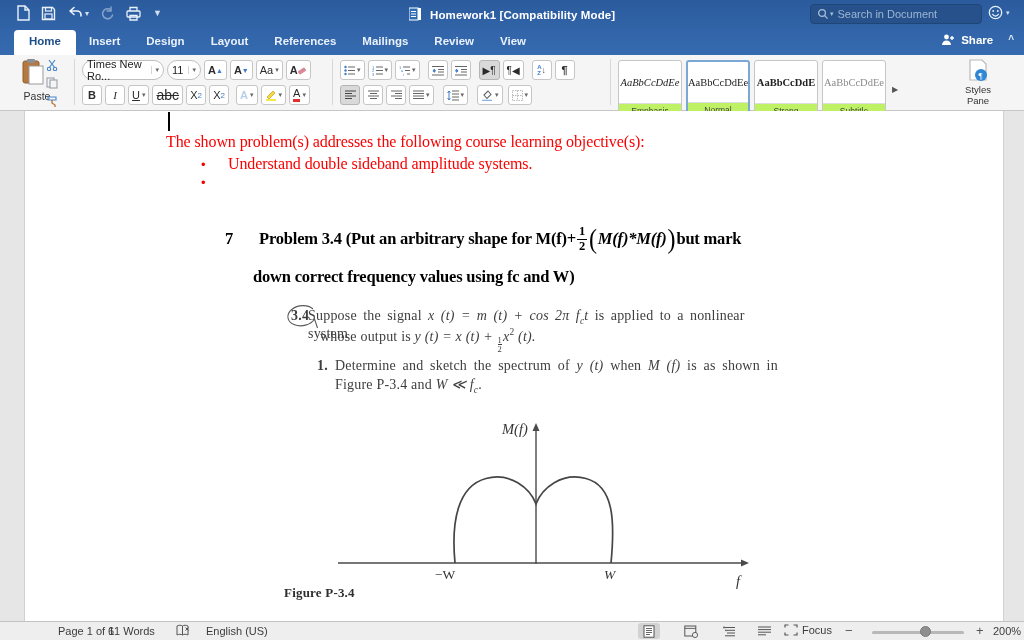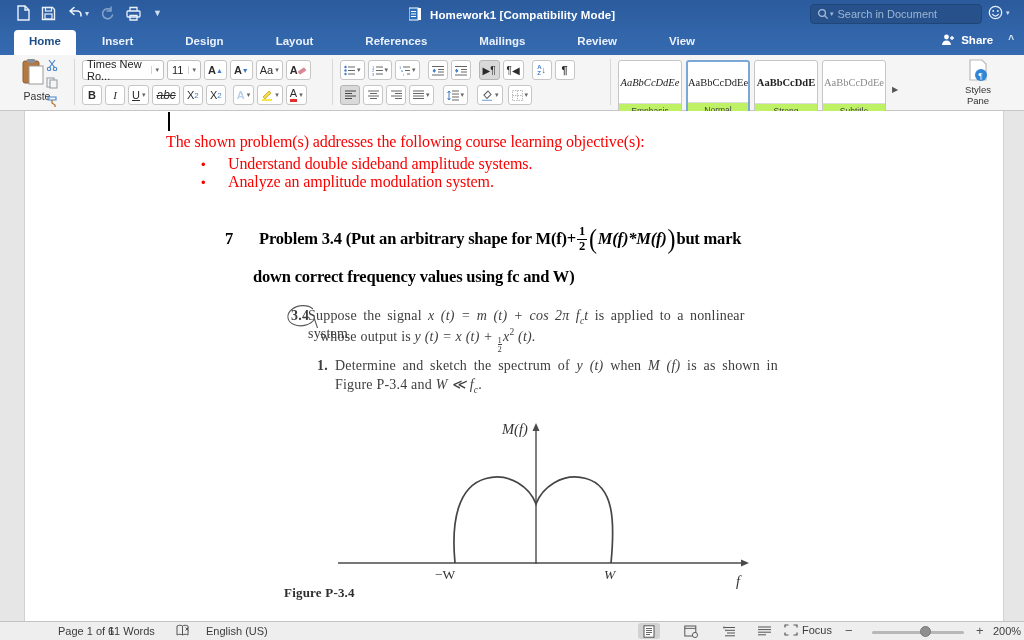--- a/index.html
+++ b/index.html
@@ -18,37 +18,37 @@
   .title-center .docicon { display:inline-block; vertical-align:-2px; margin-right:5px; }
   .searchbox { position:absolute; left:810px; top:4px; width:172px; height:20px;
     background:#27518a; border:1px solid #1f4678; border-radius:4px;
     display:flex; align-items:center; padding:0 6px; gap:4px; }
   .searchbox input { background:transparent; border:none; outline:none; color:#cfe0f2;
     font-size:11px; width:120px; font-family:"Liberation Sans",sans-serif; }
   .searchbox input::placeholder { color:#9db6d6; }
   .smiley { position:absolute; left:988px; top:5px; display:flex; align-items:center; gap:3px; color:#e8f0fa; }
 
   .tabs { position:absolute; left:14px; top:30px; display:flex; height:25px; }
-  .tab { color:#eaf1fa; font-size:11.5px; font-weight:bold; padding:5px 26px 7px; cursor:default; }
+  .tab { color:#eaf1fa; font-size:11.5px; font-weight:bold; padding:5px 13px 7px; cursor:default; }
   .tab.active { background:#fff; color:#1d4e89; border-radius:4px 4px 0 0; padding:5px 15px 7px; }
   .share { position:absolute; right:10px; top:33px; display:flex; align-items:center; gap:5px;
     color:#fff; font-size:11.5px; font-weight:bold; }
   .share .chev { margin-left:10px; font-size:10px; color:#dce8f5; }
 
   
   #ribbon { position:absolute; left:0; top:55px; width:1024px; height:56px;
     background:#f5f5f5; border-bottom:1px solid #c6c6c6; font-size:10px; color:#333; }
   .gdiv { position:absolute; top:4px; height:46px; width:1px; background:#d8d8d8; }
   .rbtn { display:inline-flex; align-items:center; justify-content:center;
     height:20px; min-width:20px; padding:0 3px; background:#fff; border:1px solid #c6c6c6;
     border-radius:3px; font-size:11px; color:#2b2b2b; }
   .rbtn.pressed { background:#d9d9d9; border-color:#b5b5b5; }
   .rbtn .dd { font-size:7px; color:#666; margin-left:2px; }
   .combo { display:inline-flex; align-items:center; justify-content:space-between;
-    height:20px; background:#fff; border:1px solid #c0c0c0; border-radius:3px;
+    height:20px; background:#fff; border:1px solid #c0c0c0; border-radius:10px;
     font-size:11px; color:#222; padding:0 4px; }
   .combo .dd { font-size:7px; color:#666; border-left:1px solid #d5d5d5; padding-left:3px; margin-left:4px; }
   .row1 { position:absolute; top:5px; display:flex; gap:3px; align-items:center; }
   .row2 { position:absolute; top:30px; display:flex; gap:3px; align-items:center; }
 
   .paste-group { position:absolute; left:6px; top:3px; width:62px; text-align:center; }
   .paste-label { font-size:10.5px; color:#333; margin-top:2px; }
   .clip-col { position:absolute; left:46px; top:4px; display:flex; flex-direction:column; gap:4px; }
 
   .stylebox { width:64px; height:58px; background:#fff; border:1px solid #c6c6c6; border-radius:3px;
@@ -271,21 +271,21 @@
           <b>B</b>
         </span>
       <span class="rbtn">
           <i class="serif">I</i>
         </span>
       <span class="rbtn">
           <u>U</u>
           <span class="dd">▾</span>
         </span>
       <span class="rbtn">
-          <s style="font-size:12px;font-style:italic;">abc</s>
+          <s style="font-size:14px;">abc</s>
         </span>
       <span class="rbtn">
           <span>X</span>
           <sub style="font-size:8px;color:#3d7cc9;">2</sub>
         </span>
       <span class="rbtn">
           <span>X</span>
           <sup style="font-size:8px;color:#3d7cc9;">2</sup>
         </span>
       <span class="rbtn" style="margin-left:4px;color:#b9d0ea;">
@@ -436,21 +436,20 @@
   <div id="canvas">
     <div id="page"></div>
   </div>
 
   <div class="caret"></div>
 
   <div class="redline red-intro serif">The shown problem(s) addresses the following course learning objective(s):</div>
   <span class="bullet bul1">•</span>
   <div class="redline red-b1 serif">Understand double sideband amplitude systems.</div>
   <span class="bullet bul2">•</span>
-  <div class="redline red-b2 serif">Analyze an amplitude modulation system.</div>
 
   <div class="heading serif">
     <div class="hline1">
       <span class="hnum">7</span>
         <span>Problem 3.4 (Put an arbitrary shape for M(f)+</span>
         <span class="frac">
           <span>1</span>
           <span class="den">2</span>
         </span>
         <span class="bigparen">(</span>

